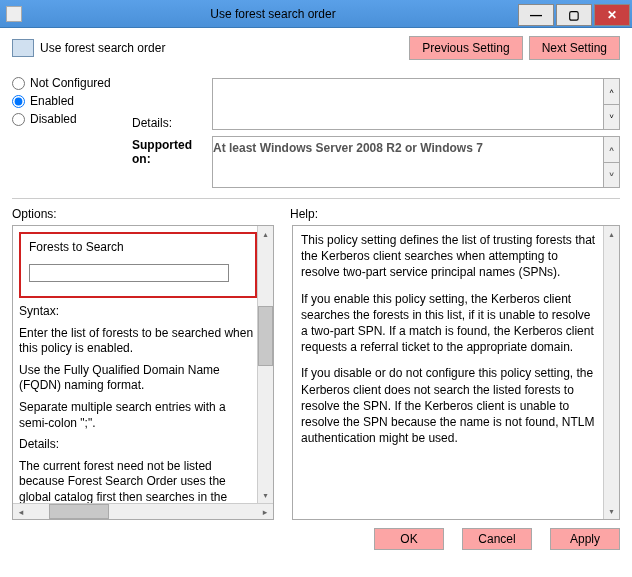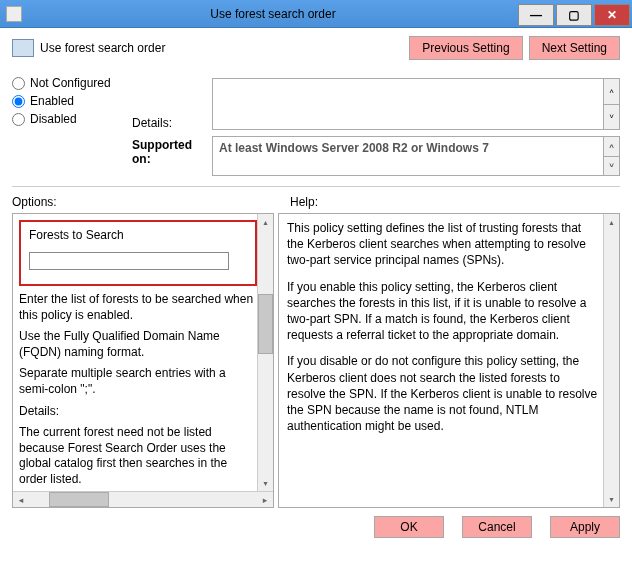--- a/index.html
+++ b/index.html
@@ -18,39 +18,39 @@
 .cfg-row { display: flex; align-items: flex-end; margin-bottom: 6px; }
 .radio-col { width: 120px; }
 .radio-item { display: flex; align-items: center; margin: 4px 0; }
 .radio-item input { margin-right: 5px; }
 .comment-lbl { width: 80px; padding-top: 2px; }
 .comment-box { flex: 1; border: 1px solid #aaa; height: 52px; position: relative; }
 .spin-btns { position: absolute; right: 0; top: 0; width: 16px; height: 100%; display: flex; flex-direction: column; }
 .spin { flex: 1; border-left: 1px solid #aaa; background: #efefef; display: flex; align-items: center; justify-content: center; font-size: 8px; cursor: pointer; }
 .spin + .spin { border-top: 1px solid #aaa; }
 .support-row { display: flex; align-items: flex-start; margin-bottom: 10px; font-weight: bold; }
-.support-box { flex: 1; border: 1px solid #aaa; height: 40px; position: relative; padding: 4px 20px 4px 6px; color: #555; }
+.support-box { flex: 1; border: 1px solid #aaa; height: 52px; position: relative; padding: 4px 20px 4px 0; color: #555; }
 hr { border: none; border-top: 1px solid #ccc; margin: 2px 0 8px 0; }
 .labels-row { display: flex; }
 .labels-row .lbl { font-weight: normal; }
 .labels-row .opt { width: 278px; }
 .panels { display: flex; margin-top: 4px; }
 .options-panel { width: 262px; height: 295px; border: 1px solid #aaa; overflow: hidden; position: relative; padding: 6px; }
 .options-scroll { position: absolute; right: 0; top: 0; width: 16px; height: calc(100% - 16px); background: #efefef; border-left: 1px solid #ccc; }
 .options-hscroll { position: absolute; left: 0; bottom: 0; height: 16px; width: 100%; background: #efefef; border-top: 1px solid #ccc; display: flex; }
 .h-arrow { width: 16px; height: 100%; display: flex; align-items: center; justify-content: center; font-size: 9px; color: #666; }
 .h-track { flex: 1; position: relative; }
 .h-thumb { position: absolute; left: 20px; width: 60px; height: 100%; background: #c8c8c8; border: 1px solid #aaa; }
 .scroll-arrow { width: 100%; height: 16px; display: flex; align-items: center; justify-content: center; font-size: 8px; color: #666; }
 .scroll-thumb { position: absolute; left: 0; top: 80px; width: 100%; height: 60px; background: #c8c8c8; border: 1px solid #aaa; }
 .opt-inner { width: 238px; }
 .highlight { border: 2px solid #d02020; padding: 6px 8px 14px 8px; margin-bottom: 6px; }
 .opt-input { width: 200px; border: 1px solid #888; height: 18px; margin-top: 10px; padding: 1px 3px; }
 .opt-text { margin-top: 6px; line-height: 1.3; }
-.help-panel { flex: 1; height: 295px; border: 1px solid #aaa; margin-left: 4px; position: relative; padding: 6px 20px 6px 8px; }
+.help-panel { flex: 1; height: 295px; border: 1px solid #aaa; margin-left: 18px; position: relative; padding: 6px 20px 6px 8px; }
 .help-scroll { position: absolute; right: 0; top: 0; width: 16px; height: 100%; background: #efefef; border-left: 1px solid #ccc; }
 .help-text p { margin-bottom: 10px; line-height: 1.35; }
 .footer { display: flex; justify-content: flex-end; padding: 8px 12px; }
 .footer .nav-btn { min-width: 70px; padding: 3px 10px; }
 .btn-gap { width: 12px; }
 </style>
 </head>
 <body>
 
 <div class="titlebar">
@@ -114,20 +114,21 @@
     <div class="lbl">Help:</div>
   </div>
 
   <div class="panels">
     <div class="options-panel">
       <div class="opt-inner">
         <div class="highlight">
           <div>Forests to Search</div>
           <input class="opt-input" type="text" style="">
         </div>
+        <div class="opt-text">Syntax:</div>
         <div class="opt-text">Enter the list of forests to be searched when this policy is enabled.</div>
         <div class="opt-text">Use the Fully Qualified Domain Name (FQDN) naming format.</div>
         <div class="opt-text">Separate multiple search entries with a semi-colon ";".</div>
         <div class="opt-text">Details:</div>
         <div class="opt-text">The current forest need not be listed because Forest Search Order uses the global catalog first then searches in the order listed.</div>
       </div>
       <div class="options-scroll">
         <div class="scroll-arrow">▴</div>
         <div class="scroll-thumb"></div>
         <div class="scroll-arrow" style="position:absolute;bottom:0">▾</div>

